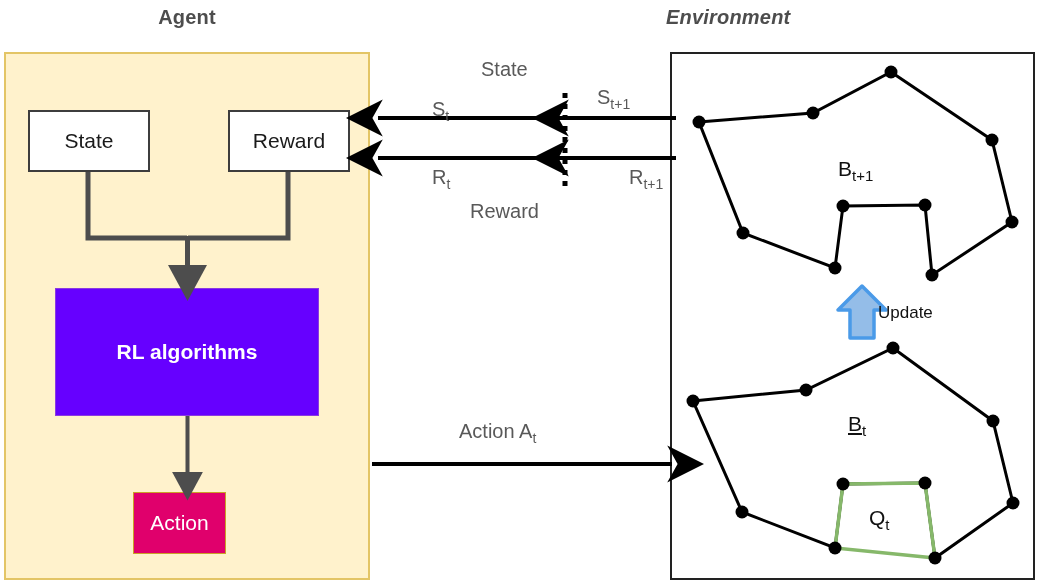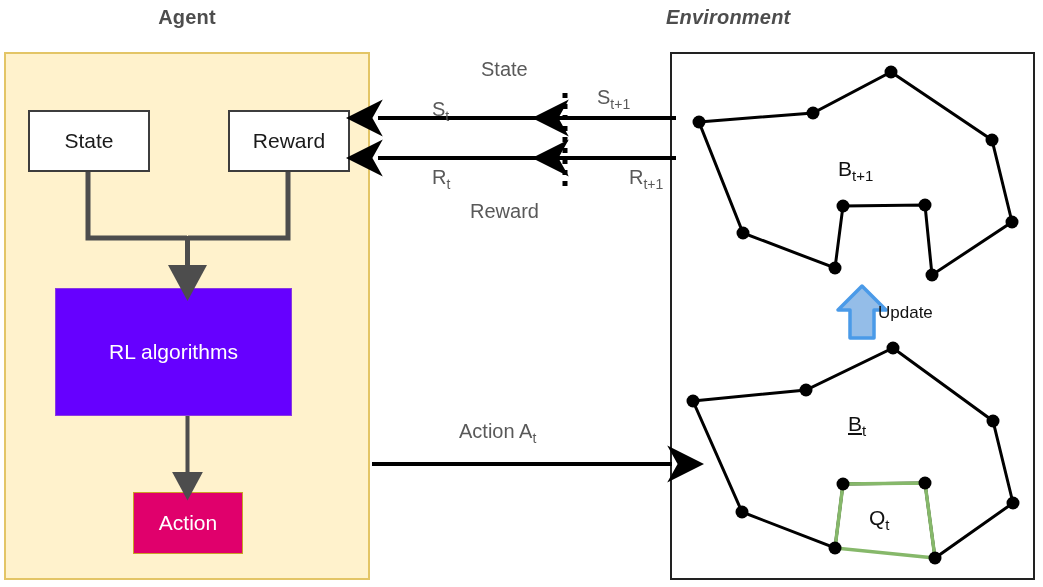--- a/index.html
+++ b/index.html
@@ -53,27 +53,28 @@
     white-space: nowrap;
   }
   .node-white {
     background: #ffffff;
     border: 2px solid #3d3d3d;
     color: #1a1a1a;
   }
   #state-box  { left: 28px;  top: 110px; width: 122px; height: 62px; }
   #reward-box { left: 228px; top: 110px; width: 122px; height: 62px; }
   #rl-box {
-    left: 55px; top: 288px; width: 237px; height: 128px;
+    left: 55px; top: 288px; width: 264px; height: 128px;
     background: #6600ff;
     border: 1px solid #8a3ae0;
     color: #ffffff;
+    font-weight: bold;
   }
   #action-box {
-    left: 133px; top: 492px; width: 110px; height: 62px;
+    left: 133px; top: 492px; width: 93px; height: 62px;
     background: #e0006c;
     border: 1px solid #c9a227;
     color: #ffffff;
   }
 
   svg.overlay {
     position: absolute;
     left: 0; top: 0;
     width: 1043px; height: 587px;
     pointer-events: none;

